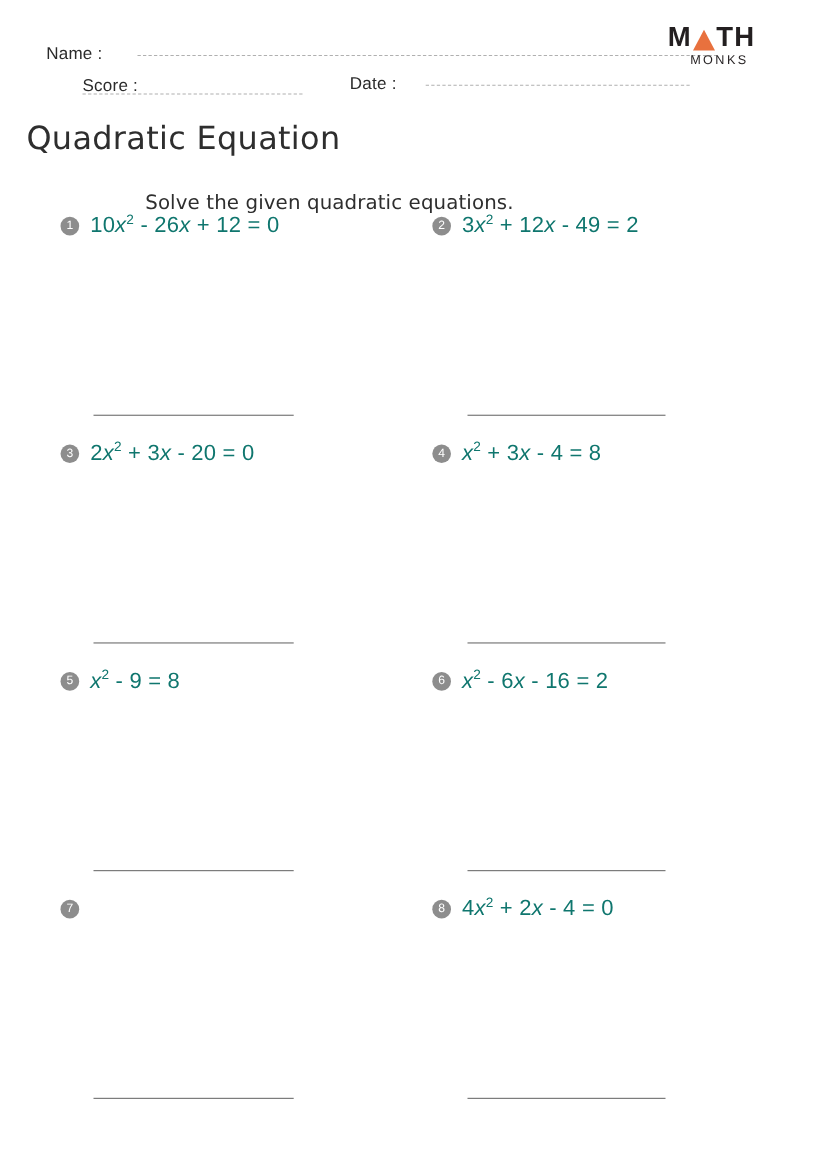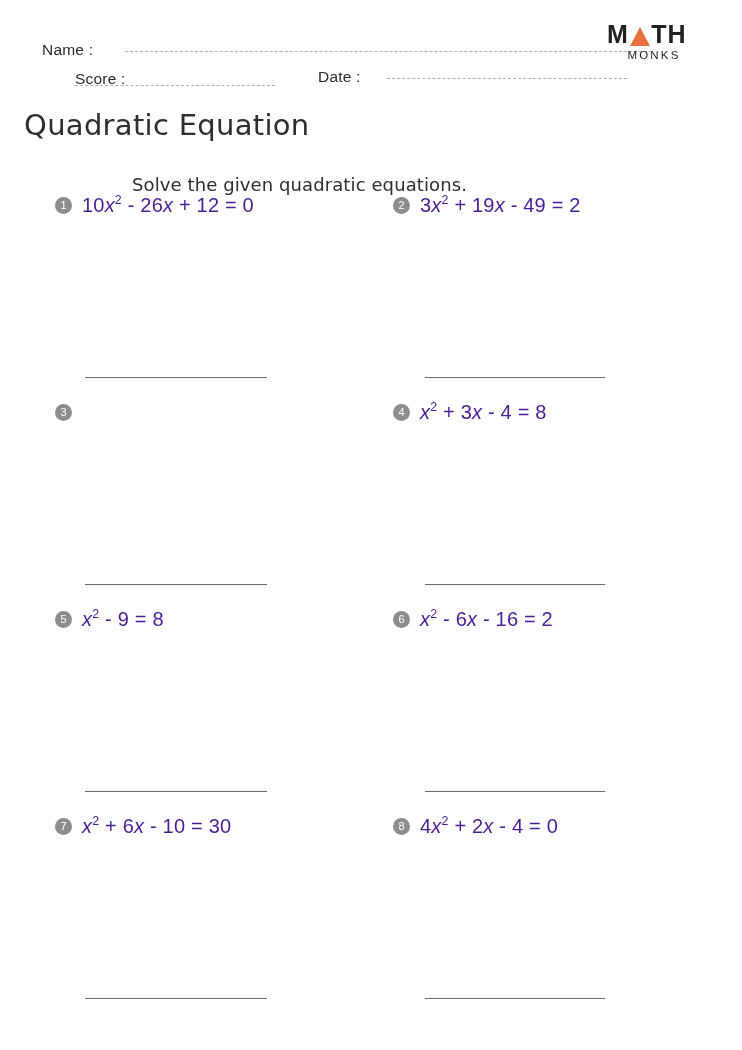--- a/index.html
+++ b/index.html
@@ -148,21 +148,21 @@
     font-size: 11px;
     line-height: 17px;
     text-align: center;
     flex: 0 0 auto;
     margin-right: 10px;
     font-weight: 400;
   }
   .eq {
     font-family: "Liberation Sans", sans-serif;
     font-size: 20px;
-    color: #4c1d95;
+    color: #0f766e;
     white-space: nowrap;
     letter-spacing: 0.2px;
   }
   .eq i { font-style: italic; }
   .eq sup {
     font-size: 0.62em;
     vertical-align: super;
     line-height: 0;
   }
 
@@ -214,29 +214,30 @@
     <div class="cell left">
         <div class="qline">
           <span class="bullet">1</span>
           <span class="eq" aria-label="10x² - 26x + 12 = 0"><span>10</span><i>x</i><sup>2</sup><span> - 26</span><i>x</i><span> + 12 = 0</span></span>
         </div>
         <div class="answer-line"></div>
       </div>
     <div class="cell right">
         <div class="qline">
           <span class="bullet">2</span>
-          <span class="eq" aria-label="3x² + 14x - 49 = 0"><span>3</span><i>x</i><sup>2</sup><span> + 19</span><i>x</i><span> - 49 = 2</span></span>
+          <span class="eq" aria-label="3x² + 14x - 49 = 0"><span>3</span><i>x</i><sup>2</sup><span> + 12</span><i>x</i><span> - 49 = 2</span></span>
         </div>
         <div class="answer-line"></div>
       </div>
   </div>
   <div class="prow">
     <div class="cell left">
         <div class="qline">
           <span class="bullet">3</span>
+          <span class="eq" aria-label="2x² + 3x - 20 = 0"><span>2</span><i>x</i><sup>2</sup><span> + 3</span><i>x</i><span> - 20 = 0</span></span>
         </div>
         <div class="answer-line"></div>
       </div>
     <div class="cell right">
         <div class="qline">
           <span class="bullet">4</span>
           <span class="eq" aria-label="x² + 3x - 4 = 0"><i>x</i><sup>2</sup><span> + 3</span><i>x</i><span> - 4 = 8</span></span>
         </div>
         <div class="answer-line"></div>
       </div>
@@ -254,21 +255,20 @@
           <span class="bullet">6</span>
           <span class="eq" aria-label="x² - 6x - 16 = 0"><i>x</i><sup>2</sup><span> - 6</span><i>x</i><span> - 16 = 2</span></span>
         </div>
         <div class="answer-line"></div>
       </div>
   </div>
   <div class="prow">
     <div class="cell left">
         <div class="qline">
           <span class="bullet">7</span>
-          <span class="eq" aria-label="x² + 6x - 10 = 30"><i>x</i><sup>2</sup><span> + 6</span><i>x</i><span> - 10 = 30</span></span>
         </div>
         <div class="answer-line"></div>
       </div>
     <div class="cell right">
         <div class="qline">
           <span class="bullet">8</span>
           <span class="eq" aria-label="4x² + 2x - 12 = 0"><span>4</span><i>x</i><sup>2</sup><span> + 2</span><i>x</i><span> - 4 = 0</span></span>
         </div>
         <div class="answer-line"></div>
       </div>

